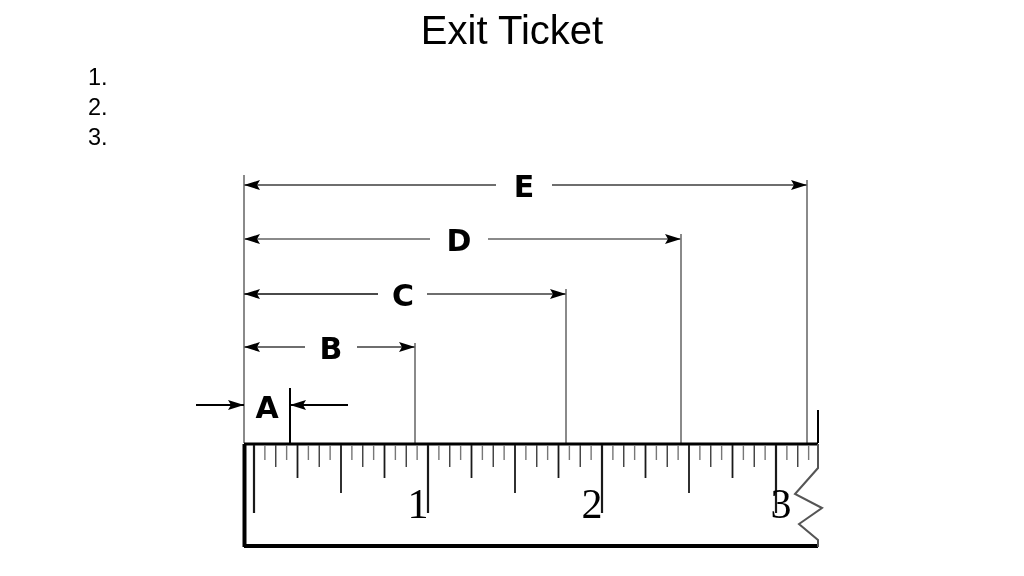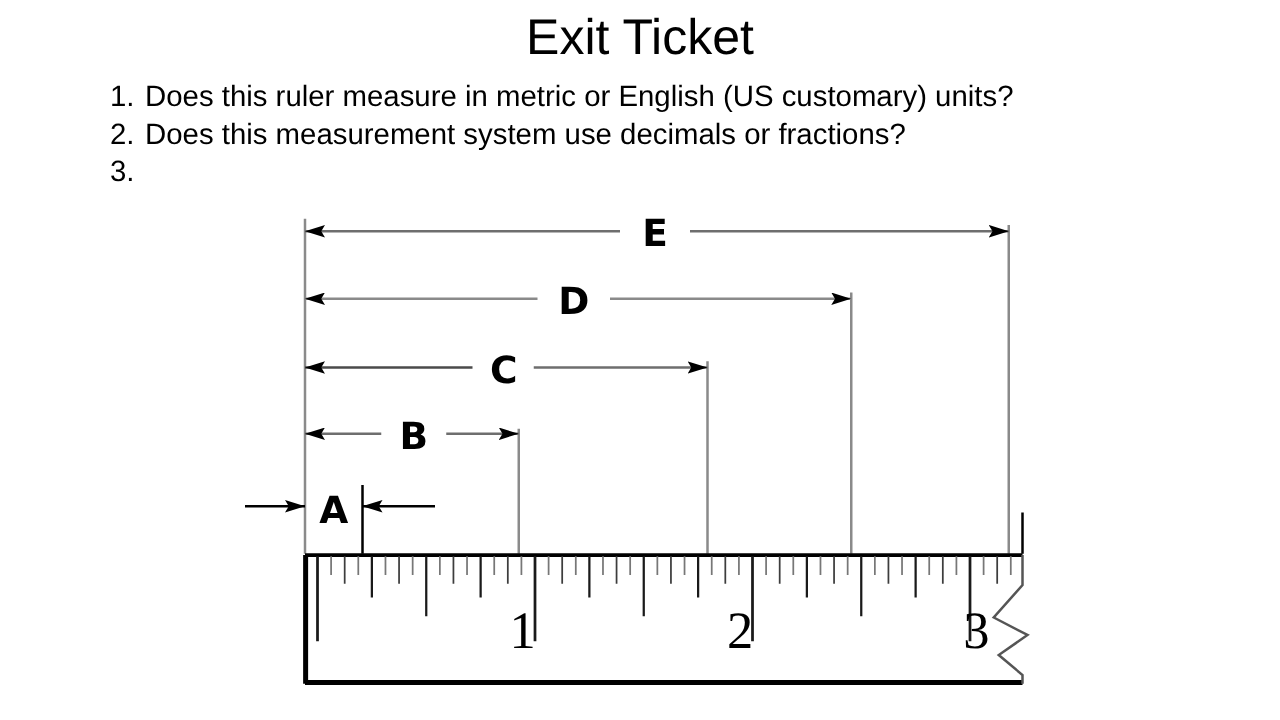--- a/index.html
+++ b/index.html
@@ -90,25 +90,23 @@
 </head>
 <body>
 
 <div id="slide">
 
   <div id="page-title">Exit Ticket</div>
 
   <ul id="question-list">
     <li>
       <span class="qnum">1.</span>
-      <span class="qtext">Does this ruler measure in metric or English (US customary) units?</span>
     </li>
     <li>
       <span class="qnum">2.</span>
-      <span class="qtext">Does this measurement system use decimals or fractions?</span>
     </li>
     <li>
       <span class="qnum">3.</span>
     </li>
   </ul>
 
   <div id="diagram">
     <svg viewBox="0 0 1024 576" xmlns="http://www.w3.org/2000/svg">
       <defs>
         <marker id="arrowL" markerWidth="16" markerHeight="10" refX="0" refY="5" orient="auto" markerUnits="userSpaceOnUse">

